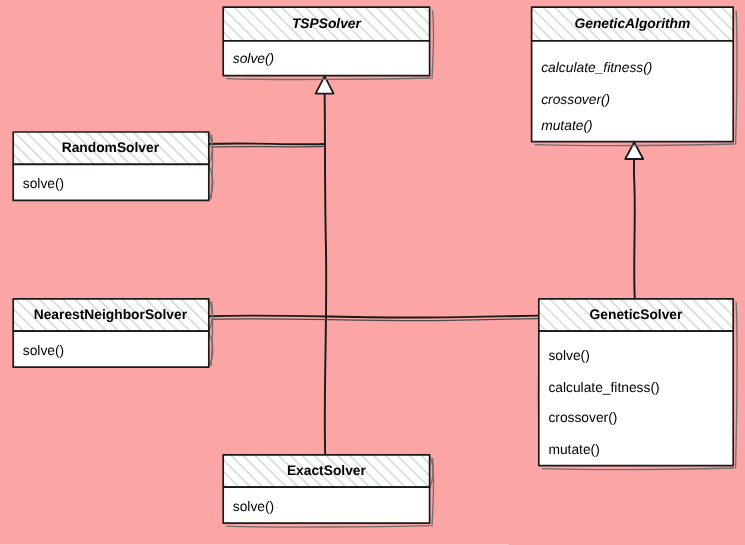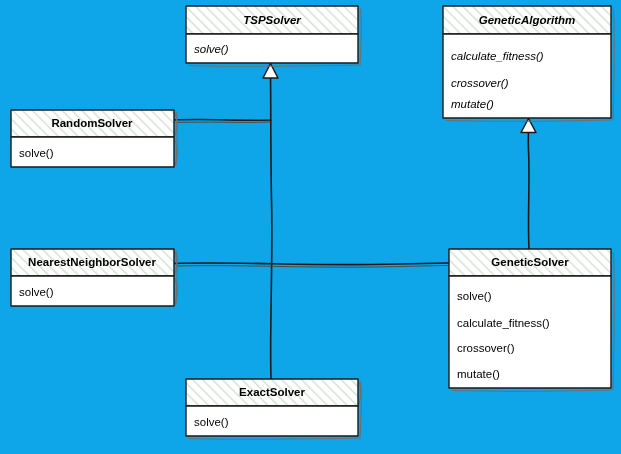--- a/index.html
+++ b/index.html
@@ -10,21 +10,21 @@
   body {
     width: 621px;
     height: 454px;
     overflow: hidden;
     font-family: "Liberation Sans", sans-serif;
   }
   #diagram-root {
     position: relative;
     width: 621px;
     height: 454px;
-    background: #0ea5e9;
+    background: #fca5a5;
   }
   svg#uml-canvas {
     display: block;
     width: 621px;
     height: 454px;
   }
   .cls-title {
     font-family: "Liberation Sans", sans-serif;
     font-size: 11.5px;
     font-weight: bold;

